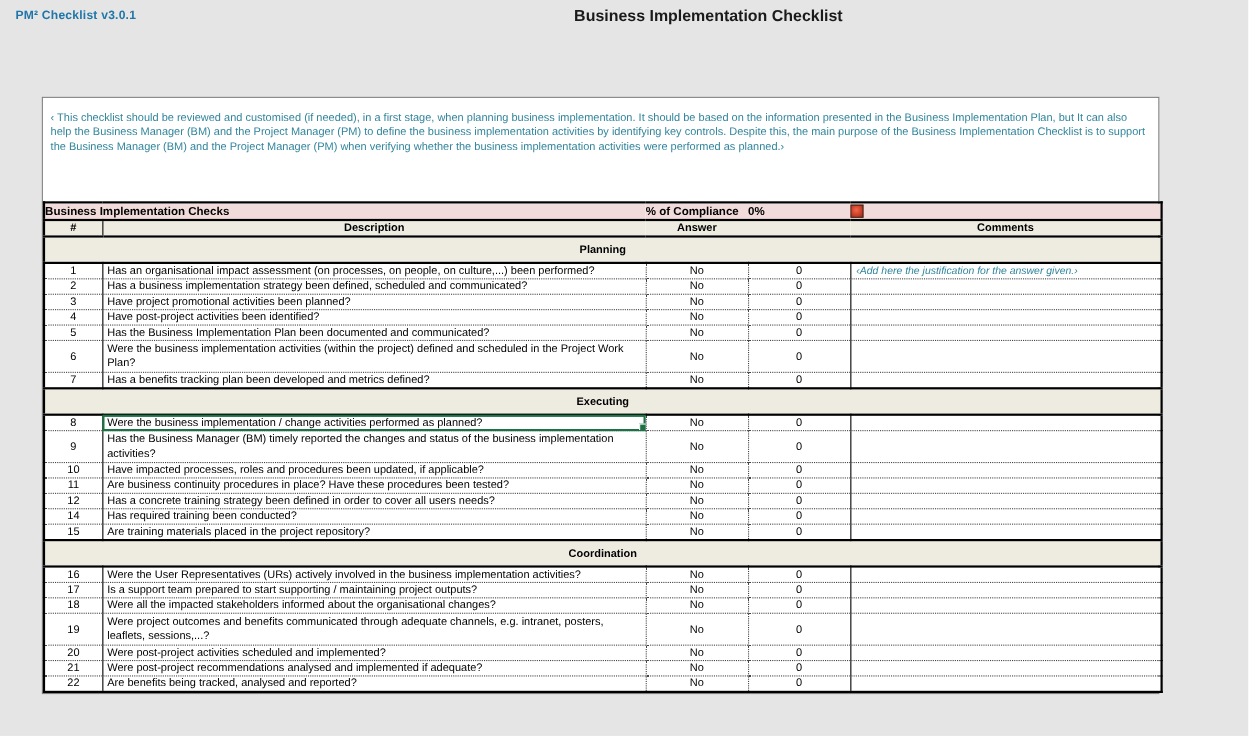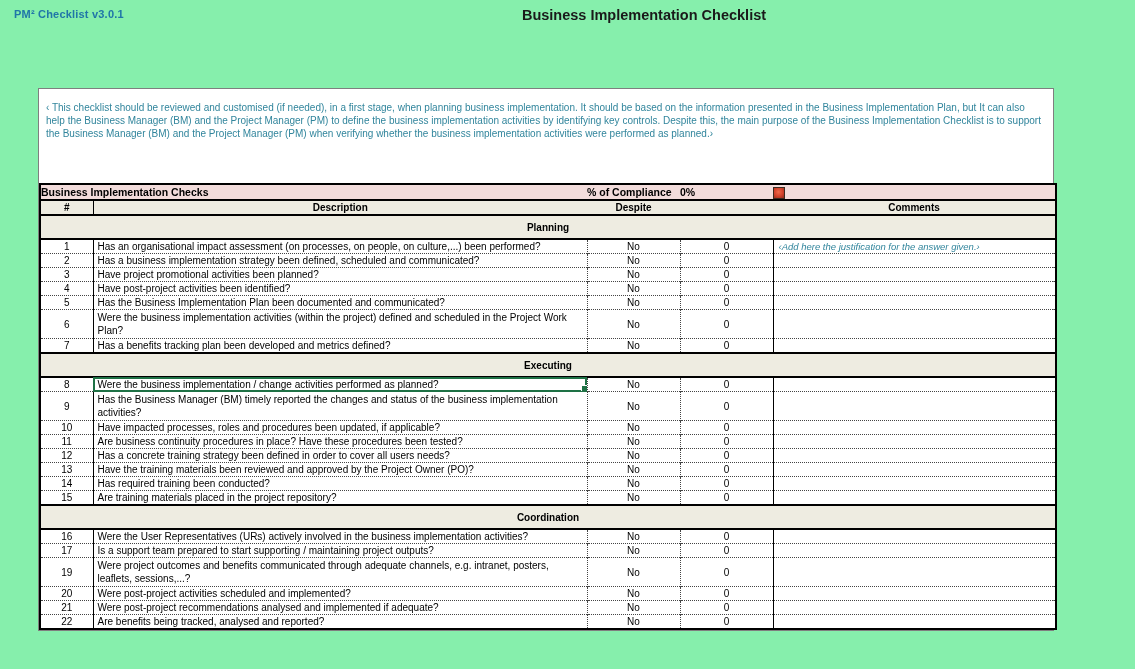--- a/index.html
+++ b/index.html
@@ -2,21 +2,21 @@
 <html style="--banner_bg: #F2DCDB; --header_bg: #EEECE1; --teal: #31859C; --project: #B35418; --logo: #2076A8; --selection: #1E7145; --status_red: #D0402A;"><head>
 <meta charset="utf-8">
 <style>
   :root{
     --banner_bg:#F2DCDB; --header_bg:#EEECE1; --teal:#31859C; --project:#B35418;
     --logo:#2076A8; --selection:#1E7145; --grid:#000; --dot:#444; --sheet_border:#7f7f7f;
   }
   *{margin:0;padding:0;box-sizing:border-box;}
   html,body{width:1135px;height:669px;background:#ffffff;overflow:hidden;
     font-family:"Liberation Sans",sans-serif;}
-  .page{position:relative;width:1135px;height:669px;background:#86efac;}
+  .page{position:relative;width:1135px;height:669px;background:#e5e5e5;}
 
   .logo{position:absolute;left:14px;top:8px;font-size:11px;color:var(--logo);
     font-weight:bold;letter-spacing:.2px;}
   .titles{position:absolute;left:644px;top:7px;transform:translateX(-50%);
     text-align:left;white-space:nowrap;}
   .title{font-size:14.5px;font-weight:bold;color:#1a1a1a;}
   .project{font-size:13.5px;font-weight:bold;color:var(--project);margin-top:3px;}
 
   .sheet{position:absolute;left:38px;top:88px;width:1016px;
     border:1px solid var(--sheet_border);background:#fff;}
@@ -83,21 +83,21 @@
           <td colspan="2">Business Implementation Checks</td>
           <td>% of Compliance</td>
           <td>0%</td>
           <td>
             <span class="status-icon"></span>
           </td>
         </tr>
         <tr class="colhead">
           <td class="num">#</td>
           <td>Description</td>
-          <td>Despite</td>
+          <td>Answer</td>
           <td></td>
           <td>Comments</td>
         </tr>
       </thead>
       <tbody>
           <tr class="section">
             <td colspan="5">Planning</td>
           </tr>
           <tr class="row">
             <td class="num">1</td>
@@ -180,27 +180,20 @@
             <td class="com"></td>
           </tr>
           <tr class="row">
             <td class="num">12</td>
             <td class="desc">Has a concrete training strategy been defined in order to cover all users needs?</td>
             <td class="ans">No</td>
             <td class="pct">0</td>
             <td class="com"></td>
           </tr>
           <tr class="row">
-            <td class="num">13</td>
-            <td class="desc">Have the training materials been reviewed and approved by the Project Owner (PO)?</td>
-            <td class="ans">No</td>
-            <td class="pct">0</td>
-            <td class="com"></td>
-          </tr>
-          <tr class="row">
             <td class="num">14</td>
             <td class="desc">Has required training been conducted?</td>
             <td class="ans">No</td>
             <td class="pct">0</td>
             <td class="com"></td>
           </tr>
           <tr class="row">
             <td class="num">15</td>
             <td class="desc">Are training materials placed in the project repository?</td>
             <td class="ans">No</td>
@@ -213,20 +206,27 @@
           <tr class="row">
             <td class="num">16</td>
             <td class="desc">Were the User Representatives (URs) actively involved in the business implementation activities?</td>
             <td class="ans">No</td>
             <td class="pct">0</td>
             <td class="com"></td>
           </tr>
           <tr class="row">
             <td class="num">17</td>
             <td class="desc">Is a support team prepared to start supporting / maintaining project outputs?</td>
+            <td class="ans">No</td>
+            <td class="pct">0</td>
+            <td class="com"></td>
+          </tr>
+          <tr class="row">
+            <td class="num">18</td>
+            <td class="desc">Were all the impacted stakeholders informed about the organisational changes?</td>
             <td class="ans">No</td>
             <td class="pct">0</td>
             <td class="com"></td>
           </tr>
           <tr class="row tall">
             <td class="num">19</td>
             <td class="desc">Were project outcomes and benefits communicated through adequate channels, e.g. intranet, posters, leaflets, sessions,...?</td>
             <td class="ans">No</td>
             <td class="pct">0</td>
             <td class="com"></td>

